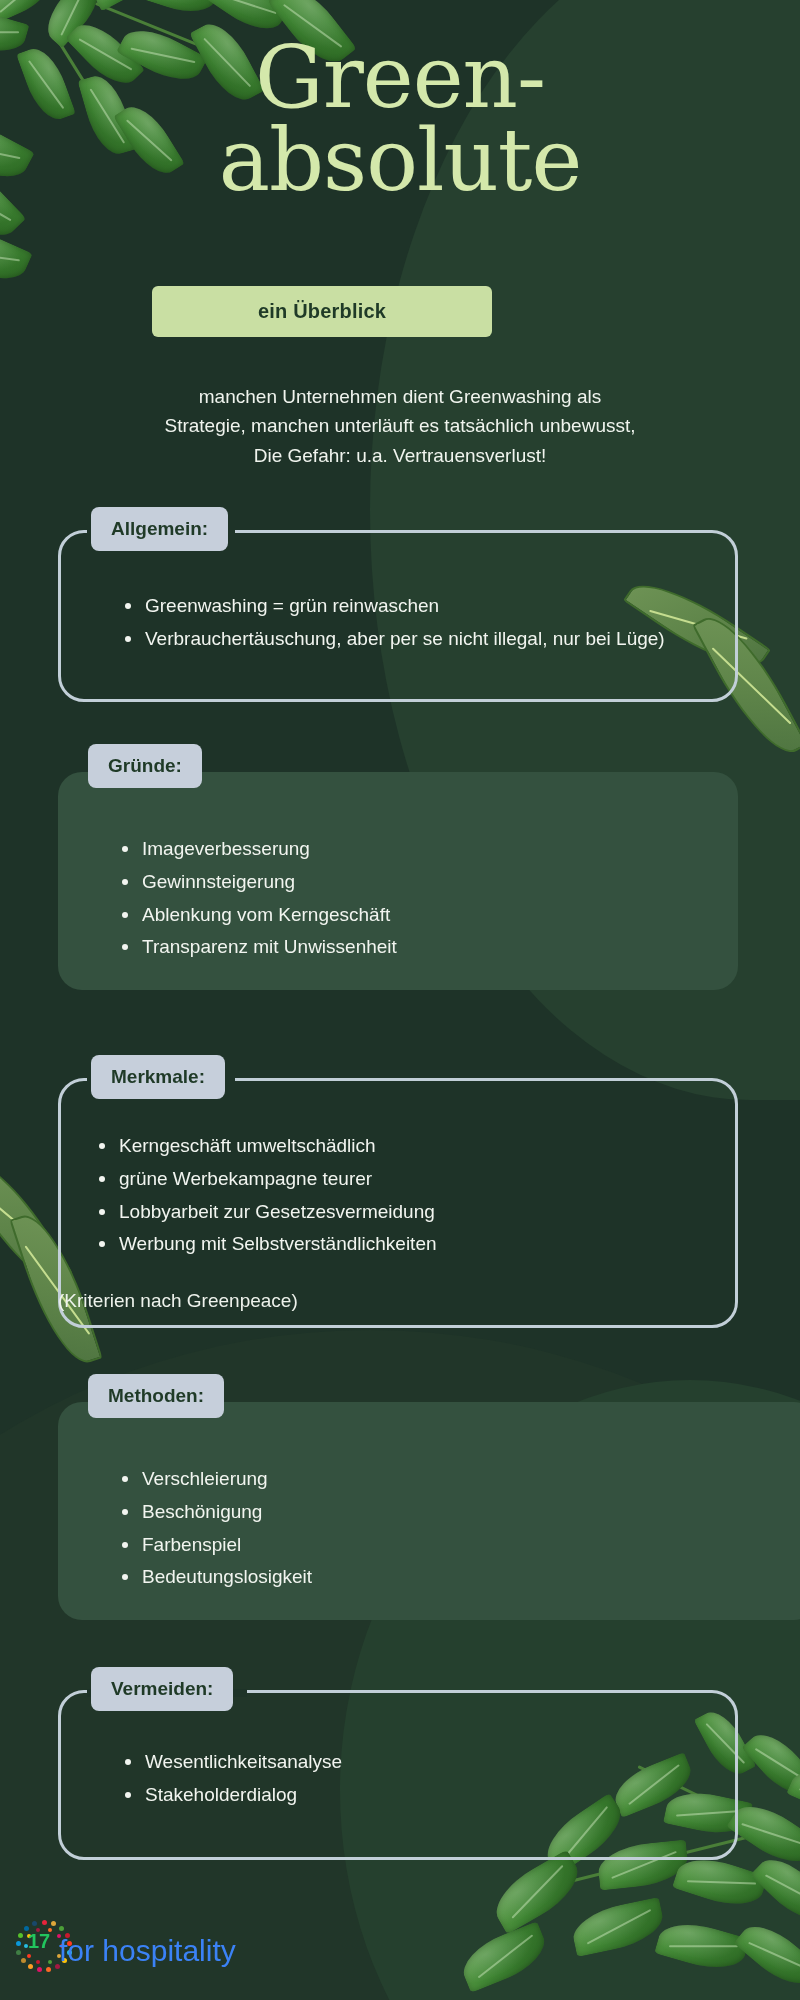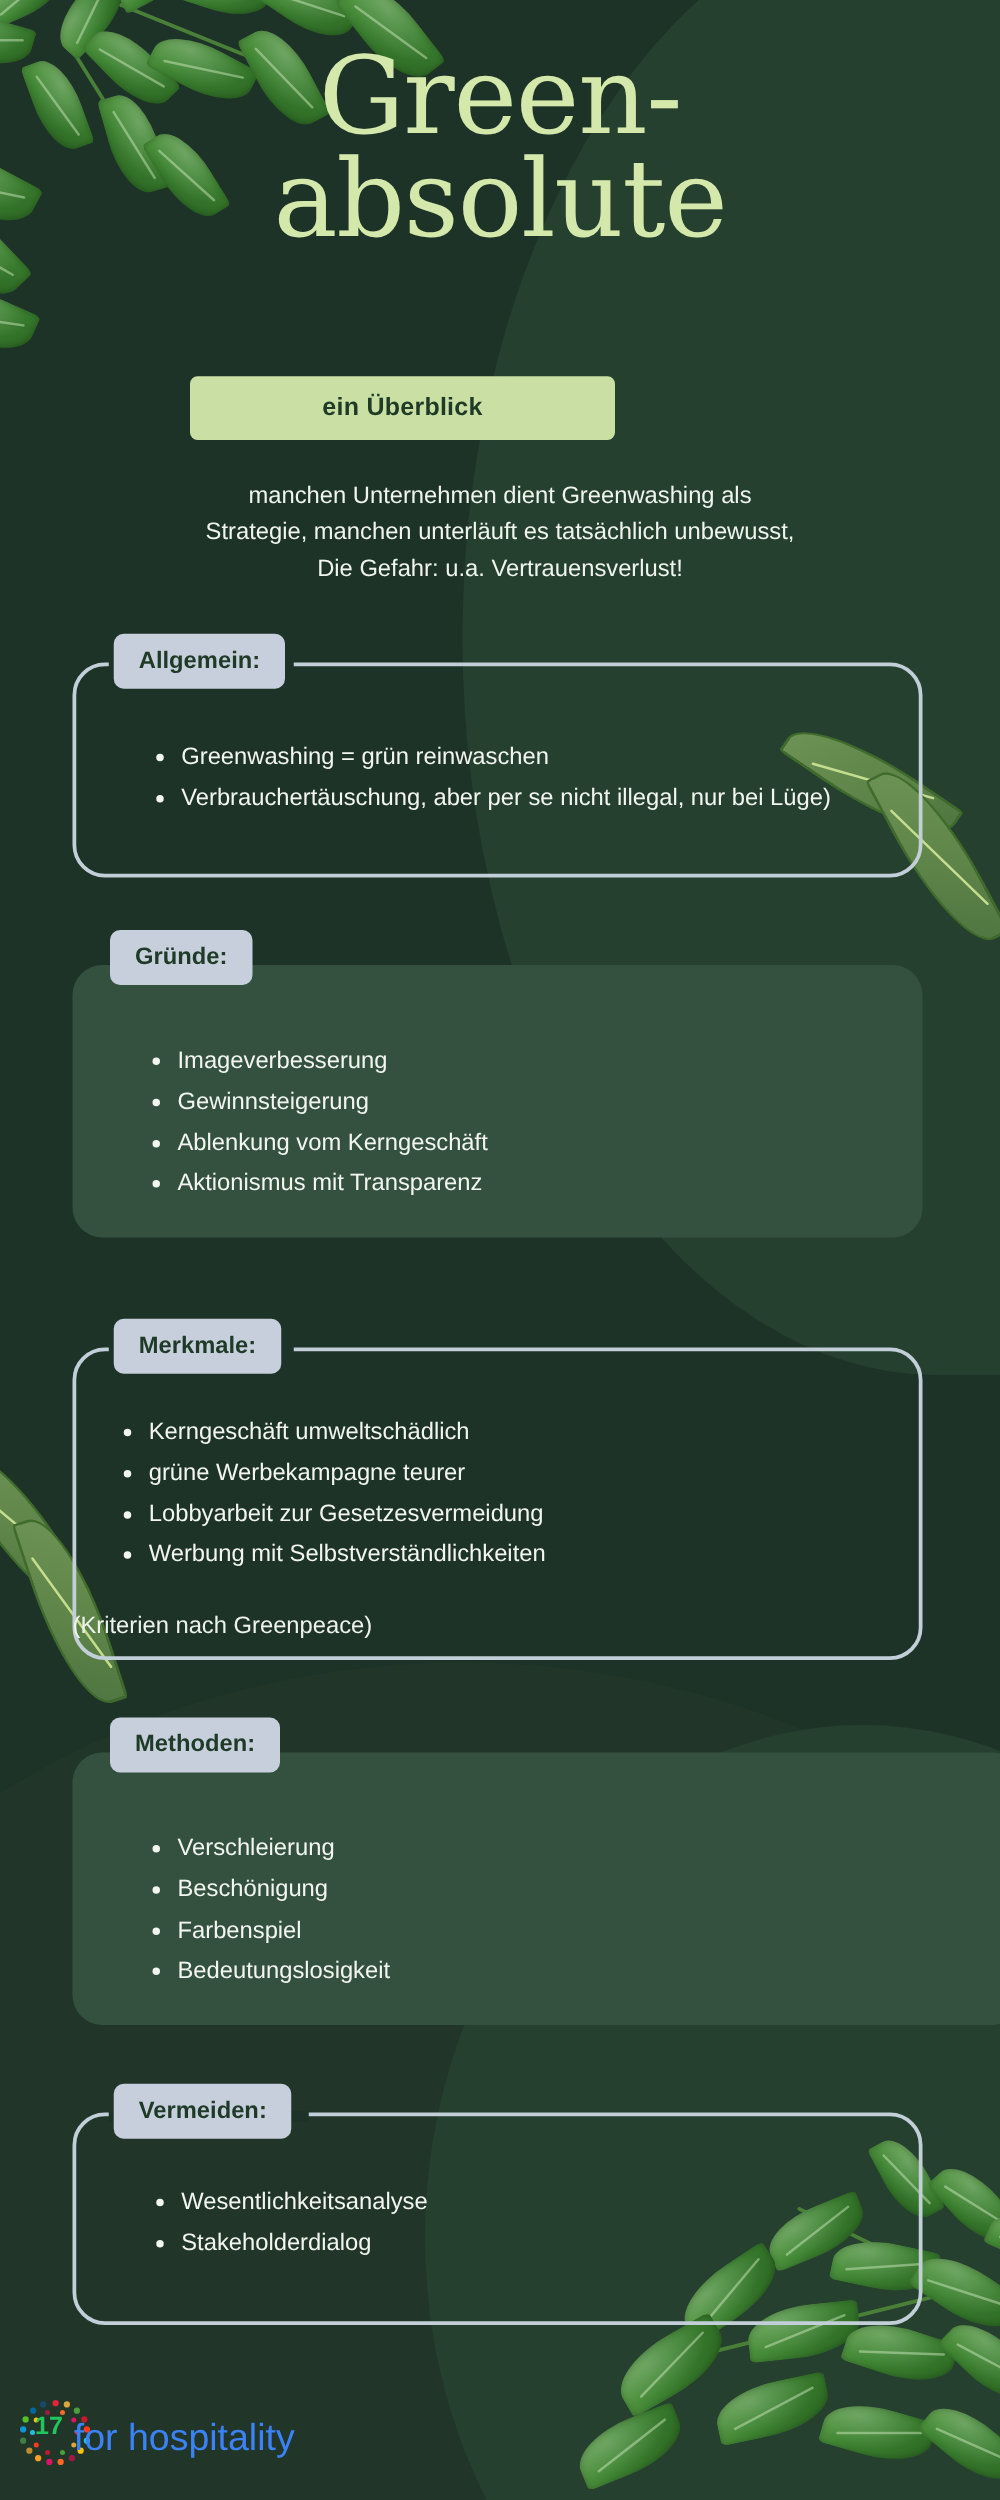--- a/index.html
+++ b/index.html
@@ -73,21 +73,21 @@
     text-align: center; z-index: 6;
   }
   .title {
     font-family: "DejaVu Serif", serif;
     font-size: 86px;
     line-height: 0.96;
     color: #d4e8ab;
     font-weight: 400;
     letter-spacing: -1px;
   }
-  .badge-row { position: absolute; top: 301px; left: 0; width: 644px; text-align:center; z-index: 6;}
+  .badge-row { position: absolute; top: 286px; left: 0; width: 644px; text-align:center; z-index: 6;}
   .badge {
     display: inline-block;
     background: #c9dfa3;
     color: #1f3a27;
     font-size: 20px;
     font-weight: bold;
     padding: 14px 0;
     width: 340px;
     border-radius: 6px;
     letter-spacing: .2px;
@@ -246,21 +246,21 @@
       <li>Verbrauchertäuschung, aber per se nicht illegal, nur bei Lüge)</li>
     </ul>
   </div>
 
   <div class="section sec-filled" style="left:58px; top:772px; width:680px; height:218px;">
     <div class="sec-label on-filled">Gründe:</div>
     <ul class="bullets" style="margin:62px 0 0 58px; width:560px;">
       <li>Imageverbesserung</li>
       <li>Gewinnsteigerung</li>
       <li>Ablenkung vom Kerngeschäft</li>
-      <li>Aktionismus mit Transparenz</li>
+      <li>Transparenz mit Unwissenheit</li>
     </ul>
   </div>
 
   <div class="section sec-outline" style="left:58px; top:1078px; width:680px; height:250px;">
     <div class="sec-masktop" style="width:148px;"></div>
     <div class="sec-label on-outline">Merkmale:</div>
     <ul class="bullets" style="margin:50px 0 0 32px; width:600px;">
       <li>Kerngeschäft umweltschädlich</li>
       <li>grüne Werbekampagne teurer</li>
       <li>Lobbyarbeit zur Gesetzesvermeidung</li>

